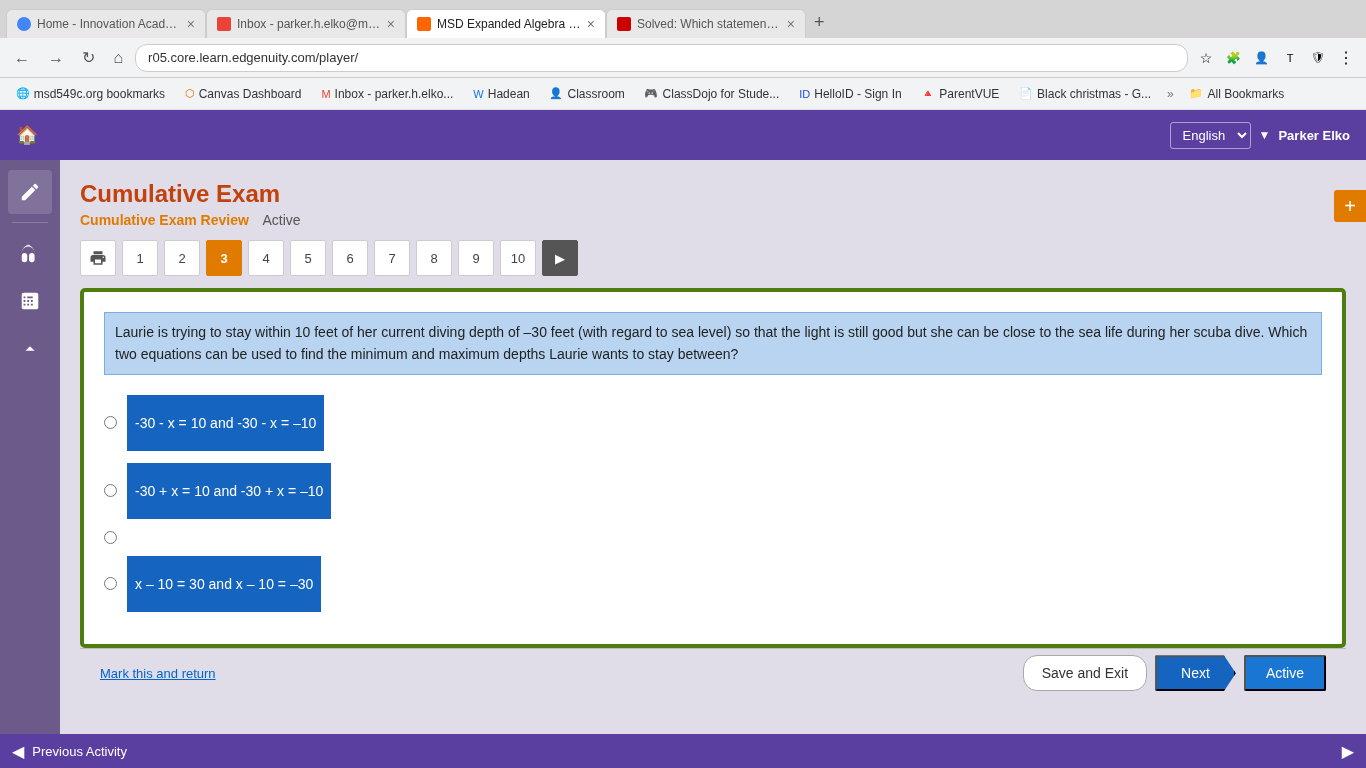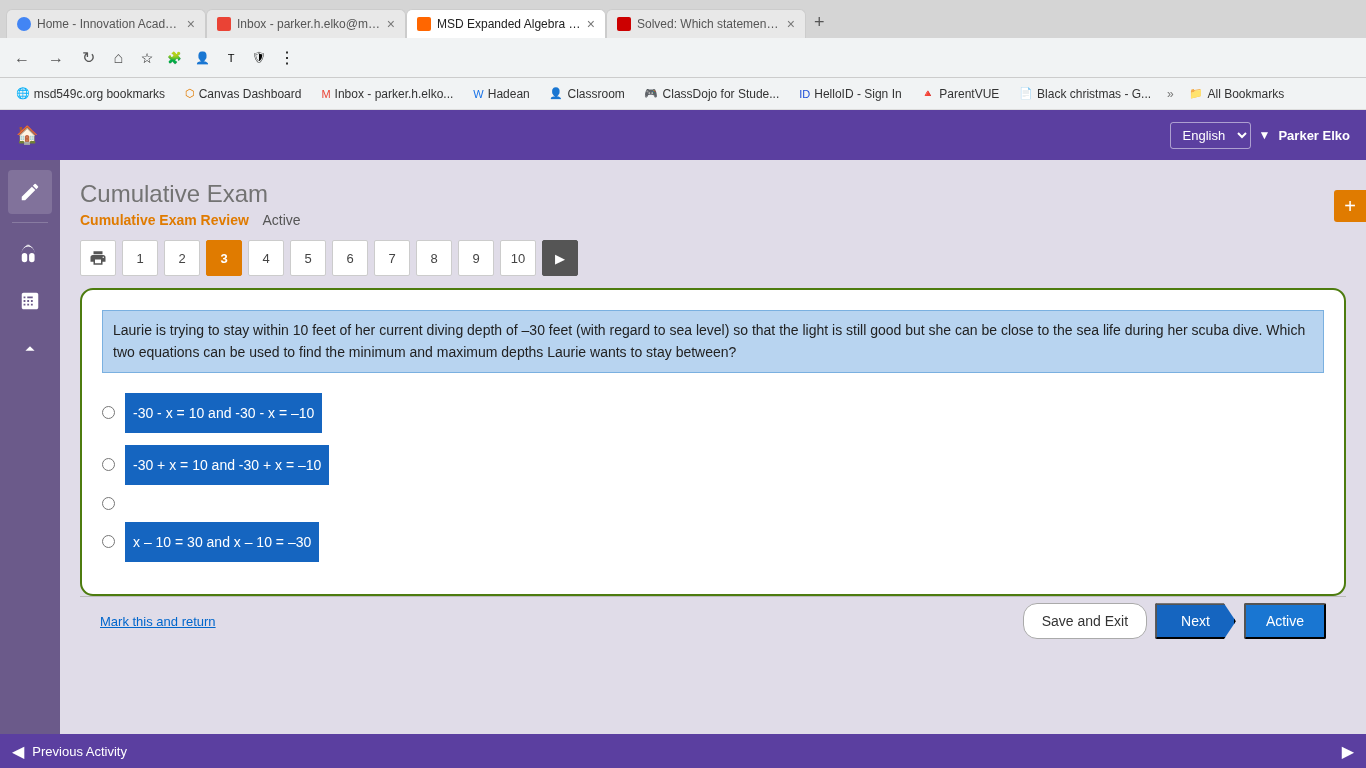--- a/index.html
+++ b/index.html
@@ -37,36 +37,36 @@
     .main-content { display: flex; background: #ccc; height: calc(768px - 38px - 40px - 32px - 50px - 34px); }
 
     
     .sidebar { width: 60px; background: #6b5a8a; display: flex; flex-direction: column; align-items: center; padding-top: 10px; gap: 4px; flex-shrink: 0; }
     .sidebar-tool { width: 44px; height: 44px; display: flex; align-items: center; justify-content: center; border-radius: 4px; cursor: pointer; color: white; font-size: 18px; }
     .sidebar-tool.active { background: rgba(255,255,255,0.15); }
     .sidebar-divider { width: 36px; height: 1px; background: rgba(255,255,255,0.2); margin: 4px 0; }
 
     
     .question-panel { flex: 1; background: #e0dce8; padding: 20px; overflow-y: auto; }
-    .exam-title { font-size: 24px; font-weight: normal; color: #737373; margin-bottom: 4px; }
+    .exam-title { font-size: 24px; font-weight: bold; color: #c2410c; margin-bottom: 4px; }
     .exam-subtitle { font-size: 14px; color: #e07b00; font-weight: bold; display: inline; margin-top: 44px; }
     .exam-status { font-size: 14px; color: #555; display: inline; margin-left: 10px; }
-    .question-content-wrapper { background: white; border: 2px solid #4d7c0f; border-radius: 13px; padding: 20px; position: relative; }
+    .question-content-wrapper { background: white; border: 4px solid #4d7c0f; border-radius: 5px; padding: 20px; position: relative; }
 
     
     .page-nav-btn { width: 36px; height: 36px; border: 1px solid #ccc; background: white; border-radius: 2px; cursor: pointer; display: flex; align-items: center; justify-content: center; font-size: 13px; color: #444; }
     .page-nav-btn.active-page { background: #e07b00; color: white; border-color: #e07b00; font-weight: bold; }
     .page-nav-btn.nav-arrow { background: #555; color: white; border-color: #555; }
     .page-nav-print { width: 36px; height: 36px; border: 1px solid #ccc; background: white; border-radius: 2px; cursor: pointer; display: flex; align-items: center; justify-content: center; }
 
     
     .question-text { font-size: 14px; line-height: 1.6; color: #222; margin-bottom: 20px; background: #b8d4f0; padding: 8px 10px; border: 1px solid #7ab0e0; }
     .answer-option { display: flex; align-items: center; gap: 10px; margin-bottom: 12px; cursor: pointer; }
     .answer-option input[type="radio"] { cursor: pointer; }
-    .answer-text { font-size: 14px; color: #222; padding: 12px 8px; }
+    .answer-text { font-size: 14px; color: #222; padding: 20px 8px; }
     .answer-text.highlighted { background: #1565c0; color: white; }
 
     
     .bottom-bar { display: flex; align-items: center; justify-content: space-between; background: #e0dce8; border-top: 1px solid #bbb; height: 50px; padding: 0 20px; position: relative; gap: 48px; }
     .mark-return-link { color: #0066cc; font-size: 13px; cursor: pointer; text-decoration: underline; }
     .bottom-buttons { display: flex; gap: 8px; }
     .btn-save-exit { background: white; border: 1px solid #aaa; color: #333; padding: 8px 18px; border-radius: 14px; cursor: pointer; font-size: 14px; }
     .btn-next { background: #1565c0; color: white; padding: 8px 24px; border-radius: 2px; cursor: pointer; font-size: 14px; clip-path: polygon(0 0, calc(100% - 12px) 0, 100% 50%, calc(100% - 12px) 100%, 0 100%); text-align: right; }
     .btn-submit { background: #1976d2; color: white; padding: 8px 20px; border-radius: 2px; cursor: pointer; font-size: 14px; }
 
@@ -112,20 +112,21 @@
       <span class="tab-close">×</span>
     </div>
     <button class="tab-new">+</button>
   </div>
 
   <div class="address-bar">
     <button class="nav-btn">←</button>
     <button class="nav-btn">→</button>
     <button class="nav-btn">↻</button>
     <button class="nav-btn">⌂</button>
+    <input class="address-input" type="text" value="r05.core.learn.edgenuity.com/player/" style="">
     <div class="toolbar-icons">
       <div class="toolbar-icon">☆</div>
       <div class="toolbar-icon" style="font-size:12px;">🧩</div>
       <div class="toolbar-icon" style="font-size:12px;">👤</div>
       <div class="toolbar-icon" style="font-size:11px;">T</div>
       <div class="toolbar-icon" style="font-size:11px;">🛡</div>
       <div class="toolbar-icon" style="font-size:16px;">⋮</div>
     </div>
   </div>
 

